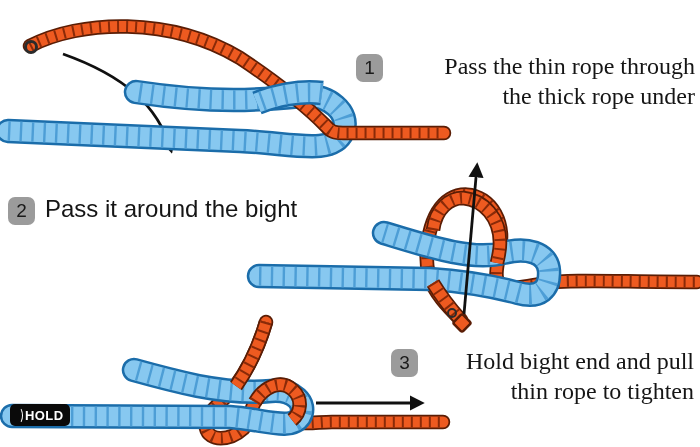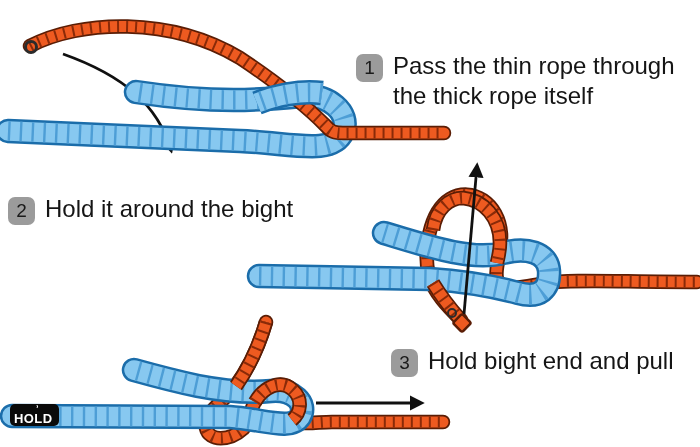--- a/index.html
+++ b/index.html
@@ -21,35 +21,35 @@
   .arrow{fill:none;stroke:var(--arrow,#101010);stroke-width:2.8;}
   .ah{fill:var(--arrow,#101010);}
   .knob{fill:none;stroke:#2b2b2b;stroke-width:3;}
   .diamond{fill:var(--thin-rope,#EE5A20);stroke:var(--thin-rope-outline,#5A1D05);stroke-width:2.5;}
   .ring{fill:none;stroke:#2b2b2b;stroke-width:2;}
   
   .step{position:absolute;display:flex;gap:10px;color:var(--text,#151515);
         font-size:24px;line-height:30px;}
   .step .txt{display:block;}
   .step .ln{white-space:nowrap;display:block;}
-  .ta-r{}
+  .ta-r{text-align:right;font-family:Liberation Serif, serif;}
   .badge{flex:none;width:27px;height:28px;margin-top:3px;
          background:var(--badge-bg,#9B9B9B);border-radius:7px;
          display:flex;align-items:center;justify-content:center;
          font-size:19px;color:var(--badge-text,#1A1A1A);}
   #step1{left:356px;top:51px;}
   #step1 .txt{width:302px;}
   #step2{left:8px;top:194px;}
   #step3{left:391px;top:346px;}
   #step3 .txt{width:266px;}
   
   .hold{position:absolute;left:10px;top:404px;height:22px;padding:0 7px 0 4px;
         background:var(--hold-bg,#0A0A0A);color:var(--hold-text,#fff);
         border-radius:5px;display:flex;align-items:center;gap:2px;
-        font-size:13px;font-weight:bold;letter-spacing:.4px;flex-direction:column;}
+        font-size:13px;font-weight:bold;letter-spacing:.4px;}
   .hold-arc{width:7px;height:15px;border:1.8px solid transparent;
             border-right-color:var(--hold-text,#fff);border-radius:50%;}
 </style>
 </head>
 <body>
 
 <div class="canvas">
 
   <svg width="700" height="447" viewBox="0 0 700 447">
     <defs>
@@ -140,35 +140,36 @@
         <use href="#p-o3w" class="rp o-seg"></use>
       </g>
       <path class="arrow" marker-end="url(#ah)" d="M 316,403 L 421,403"></path>
     </g>
   </svg>
 
   <div class="step" id="step1">
     <div class="badge">1</div>
     <div class="txt ta-r">
       <span class="ln">Pass the thin rope through</span>
-      <span class="ln">the thick rope itself</span>
+      <span class="ln">the thick rope under</span>
     </div>
   </div>
 
   <div class="step" id="step2">
     <div class="badge">2</div>
     <div class="txt">
-      <span class="ln">Hold it around the bight</span>
+      <span class="ln">Pass it around the bight</span>
     </div>
   </div>
 
   <div class="step" id="step3">
     <div class="badge">3</div>
     <div class="txt ta-r">
       <span class="ln">Hold bight end and pull</span>
+      <span class="ln">thin rope to tighten</span>
     </div>
   </div>
 
   <div class="hold">
     <span class="hold-arc"></span>
     <span>HOLD</span>
   </div>
 
 </div>
 

